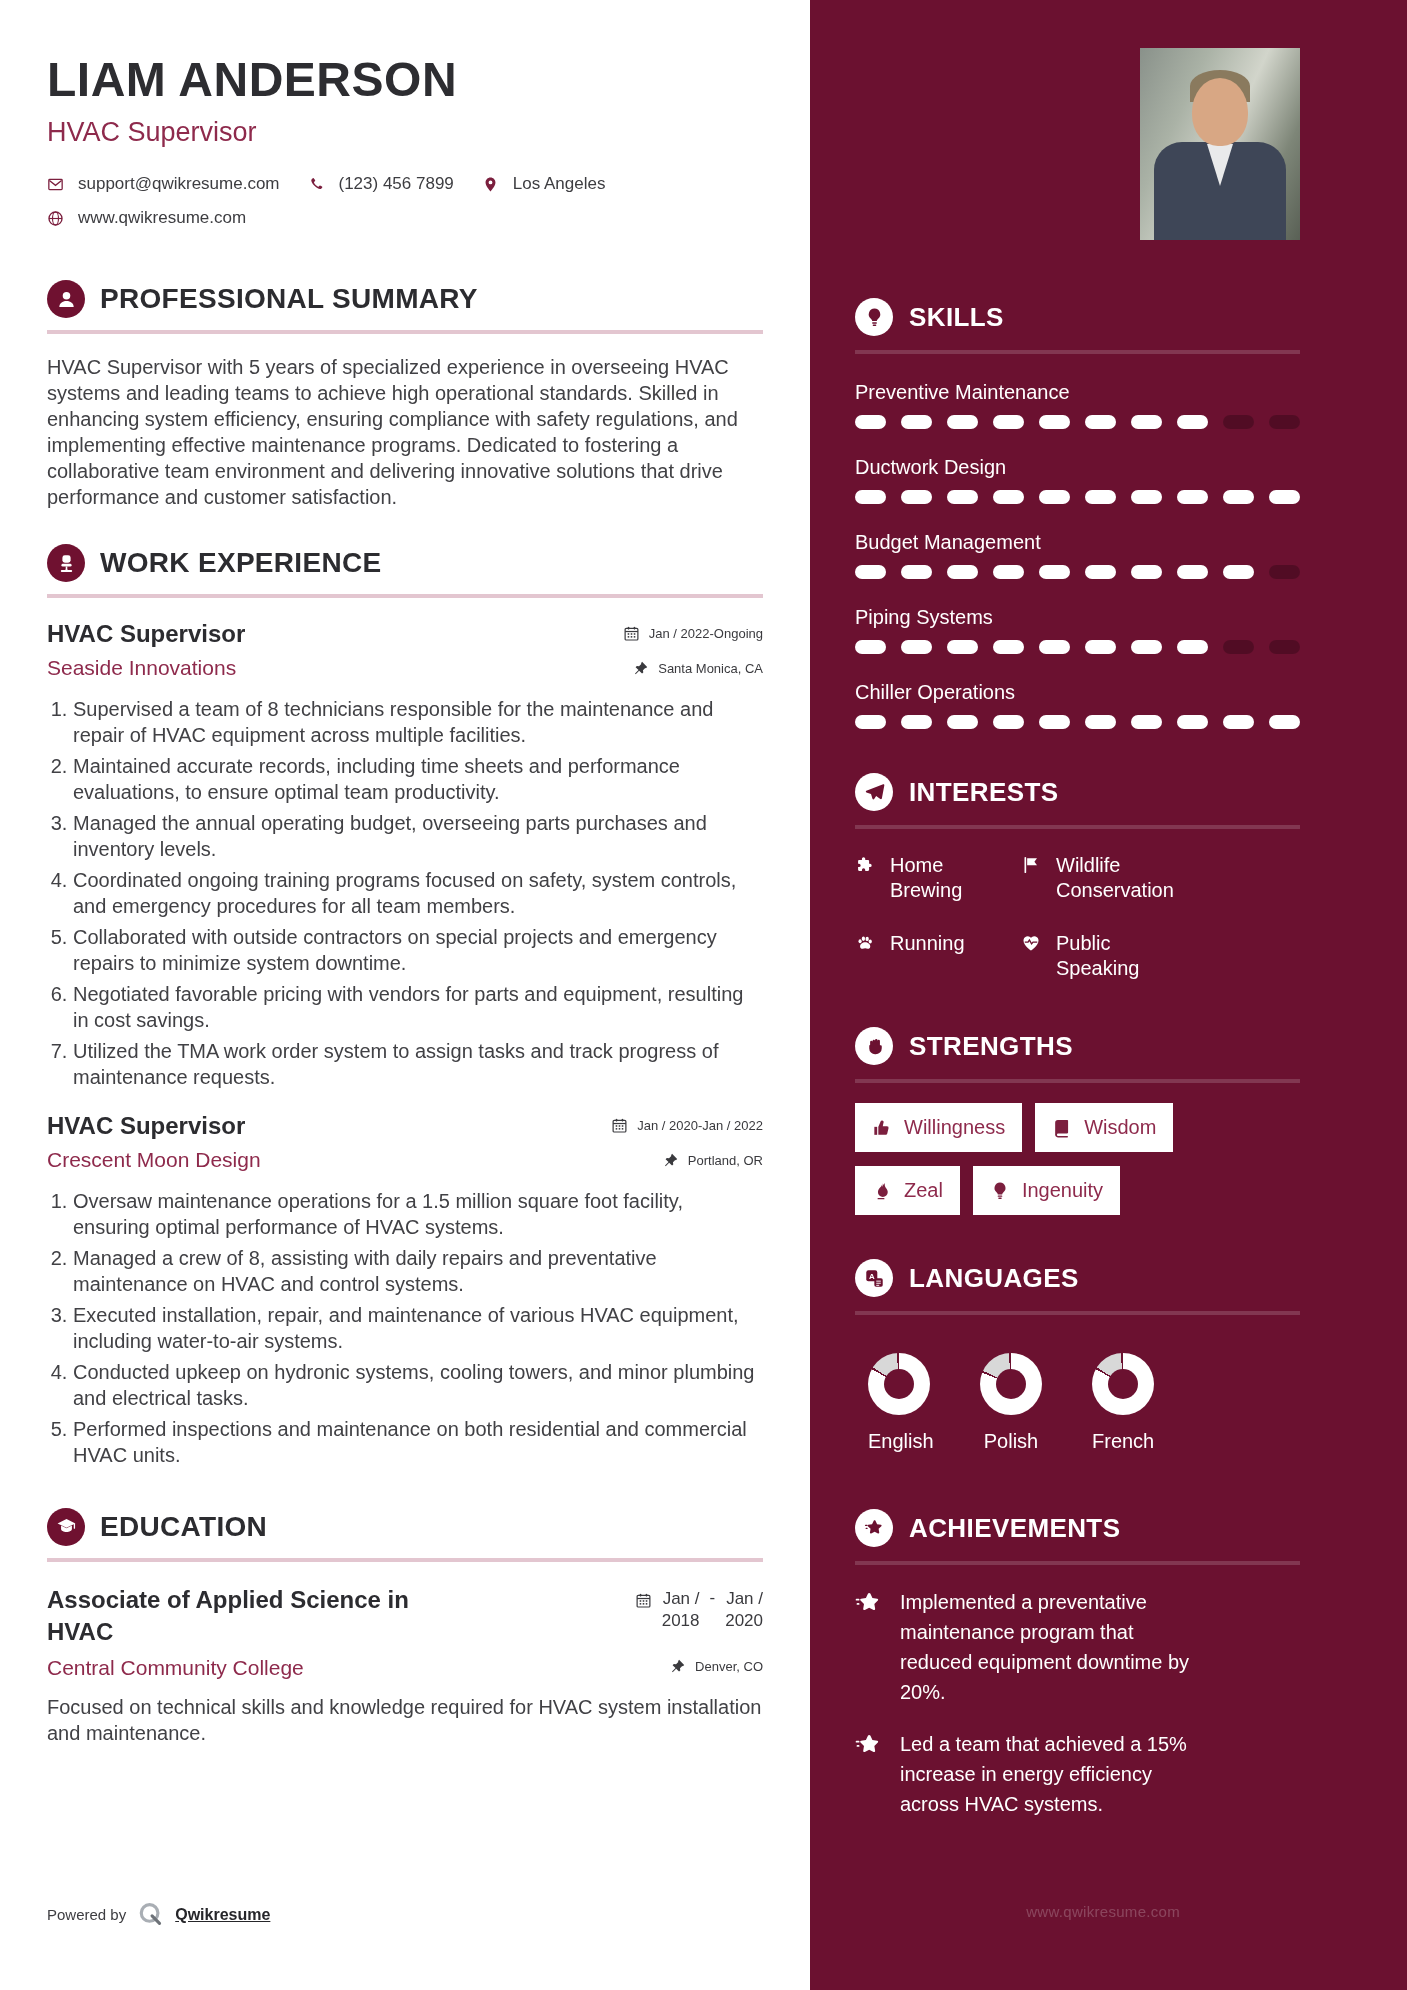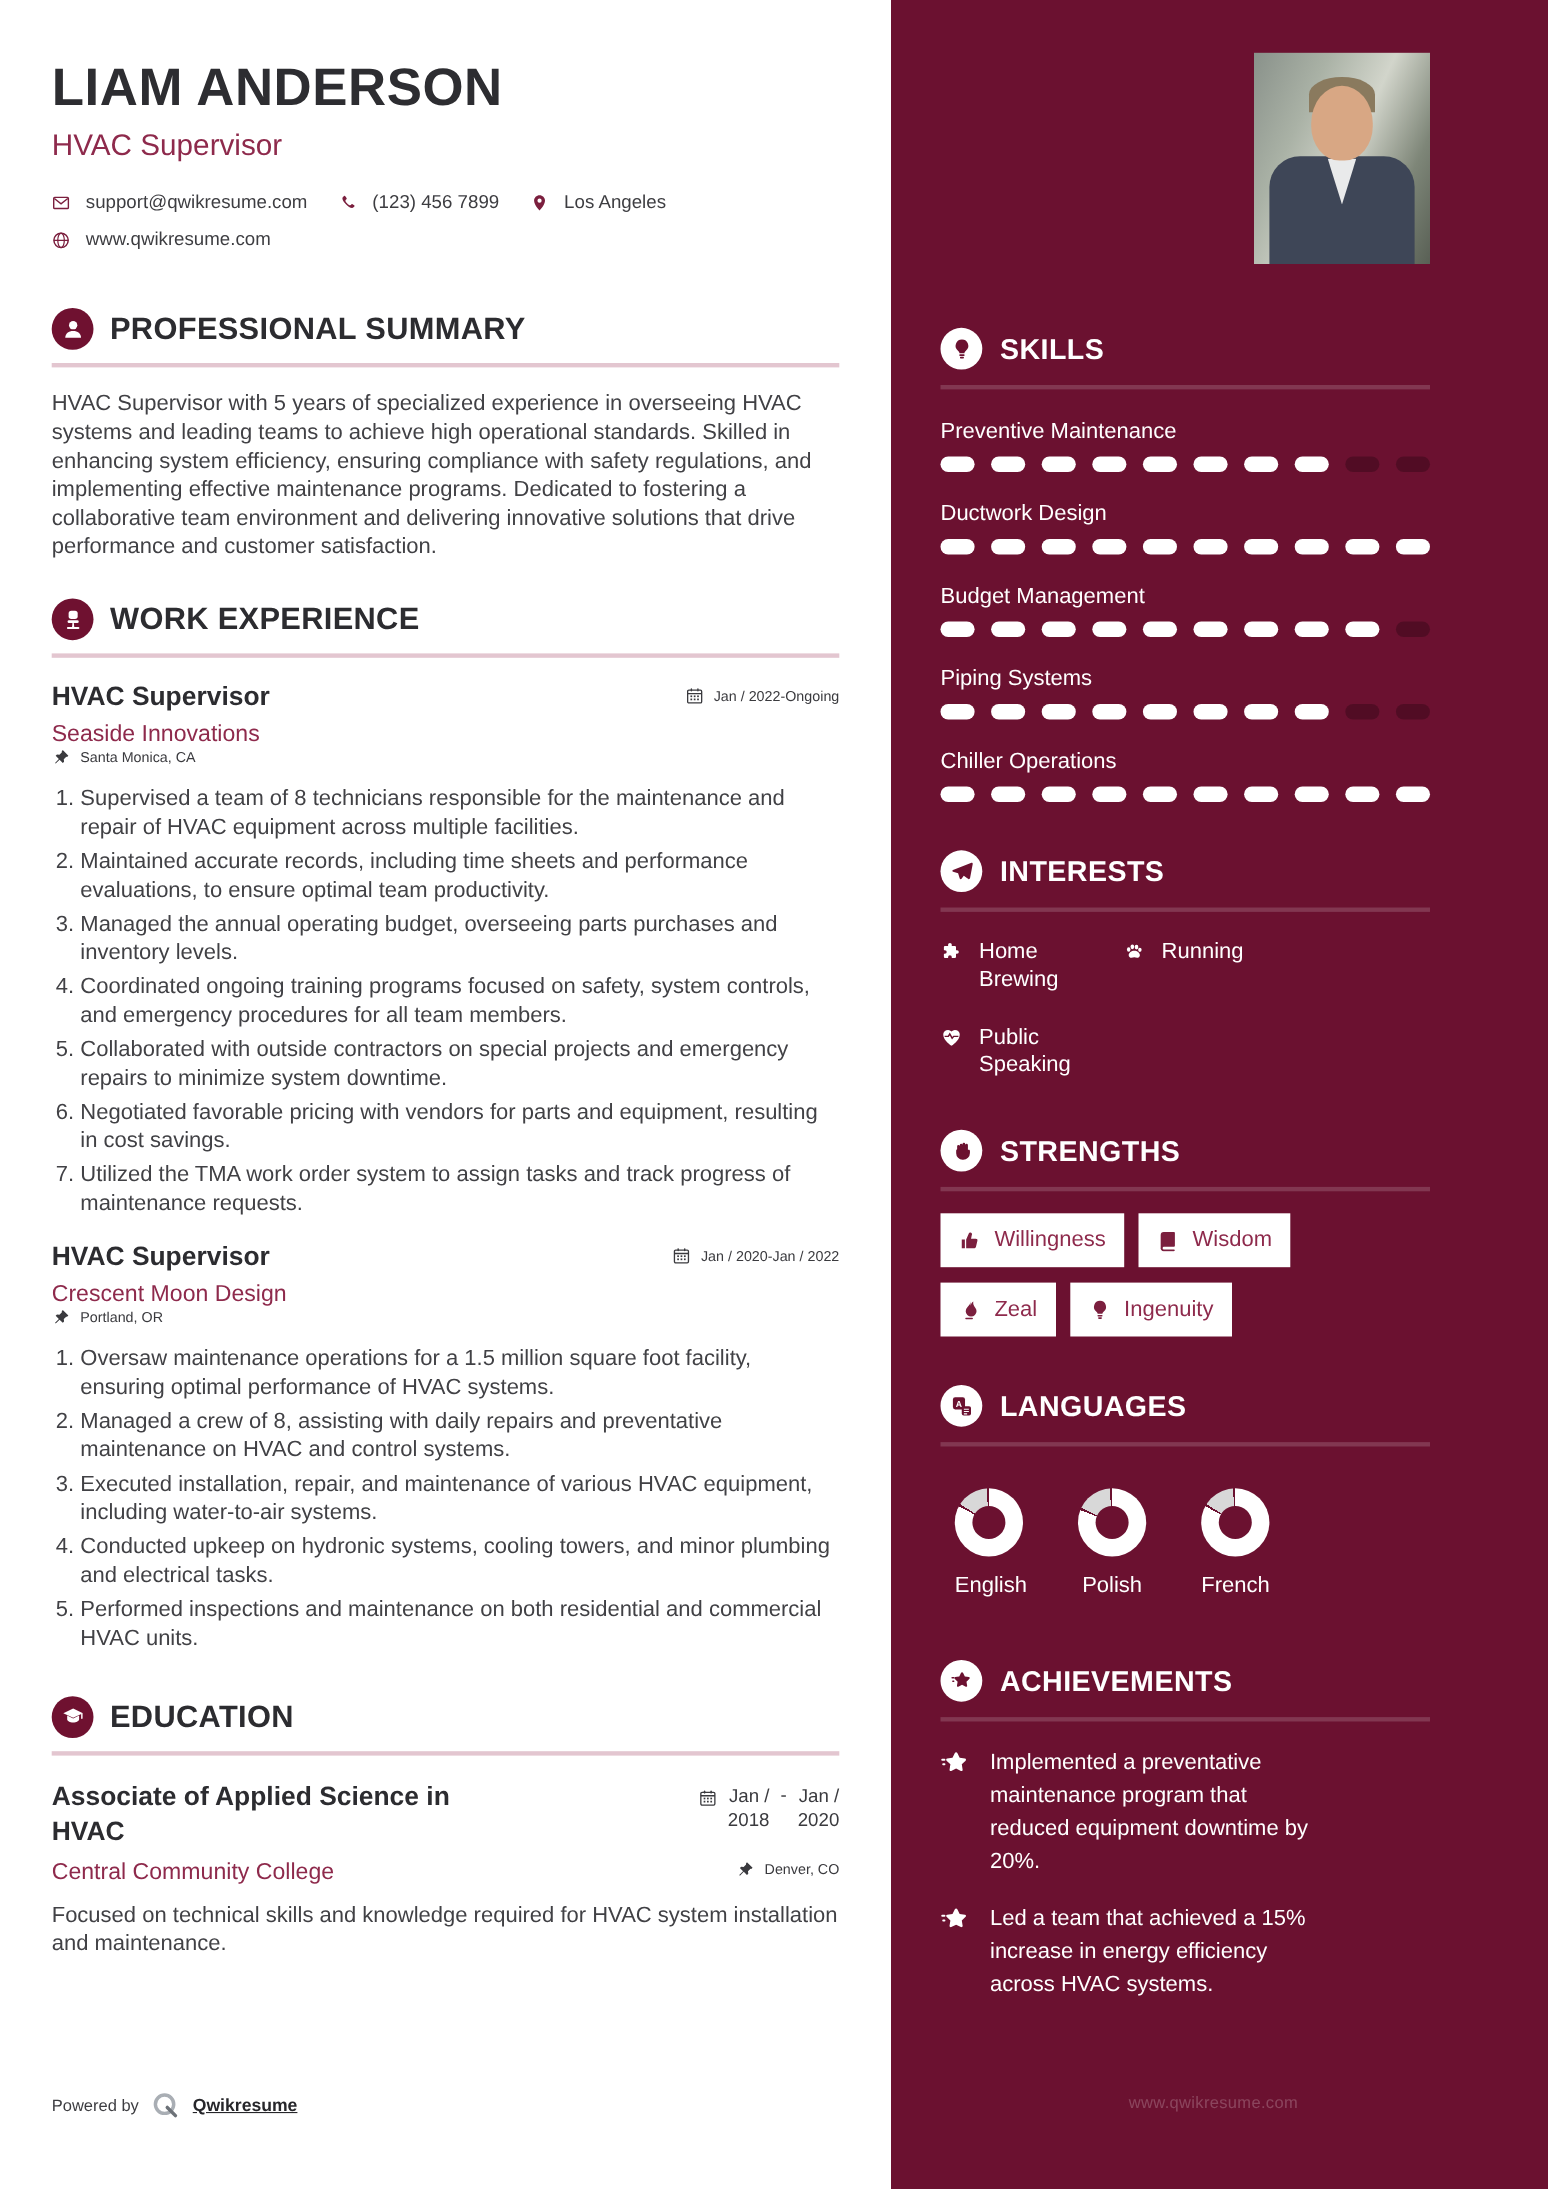--- a/index.html
+++ b/index.html
@@ -40,21 +40,21 @@
   .sec-rule { height:4px; background:#e3c6d0; margin-top:12px; }
 
   .summary-sec { margin-top:52px; }
   .summary-text { margin-top:20px; font-size:20px; line-height:26px; color:#414145; }
 
   .work-sec { margin-top:34px; }
   .job { margin-top:22px; }
   .job-head { display:flex; justify-content:space-between; align-items:baseline; }
   .job-title { font-size:24px; font-weight:600; color:#2c2c30; }
   .job-dates, .job-loc { display:flex; align-items:center; gap:9px; font-size:13px; color:#3a3a3e; }
-  .job-sub { display:flex; justify-content:space-between; align-items:flex-start; margin-top:8px;flex-direction:column; }
+  .job-sub { display:flex; justify-content:space-between; align-items:center; margin-top:8px; }
   .company { font-size:21px; color:#8e2a4c; }
   ol.bullets { margin-top:16px; padding-left:26px; }
   ol.bullets li { font-size:20px; line-height:26px; color:#414145; margin-bottom:5px; }
 
   .edu-sec { margin-top:40px; }
   .edu-head { display:flex; justify-content:space-between; margin-top:22px; }
   .degree { font-size:24px; font-weight:600; color:#2c2c30; max-width:420px; line-height:32px; }
   .edu-dates { display:flex; gap:10px; font-size:17px; color:#3a3a3e; align-items:flex-start; padding-top:4px;text-align:right; }
   .edu-dates .ic { margin-top:4px; }
   .d-stack div { line-height:22px; }
@@ -470,20 +470,29 @@
             <span class="ic ic-20">
               <svg viewBox="0 0 24 24" fill="currentColor">
                 <path d="M10.3 2.8c1.1 0 2 .9 2 2v1.1h3.2c.8 0 1.4.6 1.4 1.4v3.2h1.1a2 2 0 1 1 0 4h-1.1v3.2c0 .8-.6 1.4-1.4 1.4h-3.2v-1.1a2 2 0 1 0-4 0v1.1H5.1c-.8 0-1.4-.6-1.4-1.4v-3.2h1.1a2 2 0 1 0 0-4H3.7V7.3c0-.8.6-1.4 1.4-1.4h3.2V4.8c0-1.1.9-2 2-2z"></path>
               </svg>
             </span>
             <span class="lbl">Home Brewing</span>
           </div>
           <div class="interest">
             <span class="ic ic-20">
               <svg viewBox="0 0 24 24" fill="currentColor">
+                <rect x="4.2" y="2.4" width="2" height="19.2" rx="1"></rect>
+                <path d="M7.4 3.8h11.8l-3.1 4.2 3.1 4.2H7.4z"></path>
+              </svg>
+            </span>
+            <span class="lbl">Wildlife Conservation</span>
+          </div>
+          <div class="interest">
+            <span class="ic ic-20">
+              <svg viewBox="0 0 24 24" fill="currentColor">
                 <ellipse cx="6.1" cy="9.8" rx="1.9" ry="2.4"></ellipse>
                 <ellipse cx="10.1" cy="6.9" rx="2" ry="2.6"></ellipse>
                 <ellipse cx="14.6" cy="7.1" rx="2" ry="2.6"></ellipse>
                 <ellipse cx="18.3" cy="10.2" rx="1.9" ry="2.3"></ellipse>
                 <path d="M12.2 11.2c3.1 0 6.1 2.3 6.1 4.9 0 1.7-1.3 2.8-3 2.8-1.2 0-2-.5-3.1-.5s-1.9.5-3.1.5c-1.7 0-3-1.1-3-2.8 0-2.6 3-4.9 6.1-4.9z"></path>
               </svg>
             </span>
             <span class="lbl">Running</span>
           </div>
           <div class="interest">

